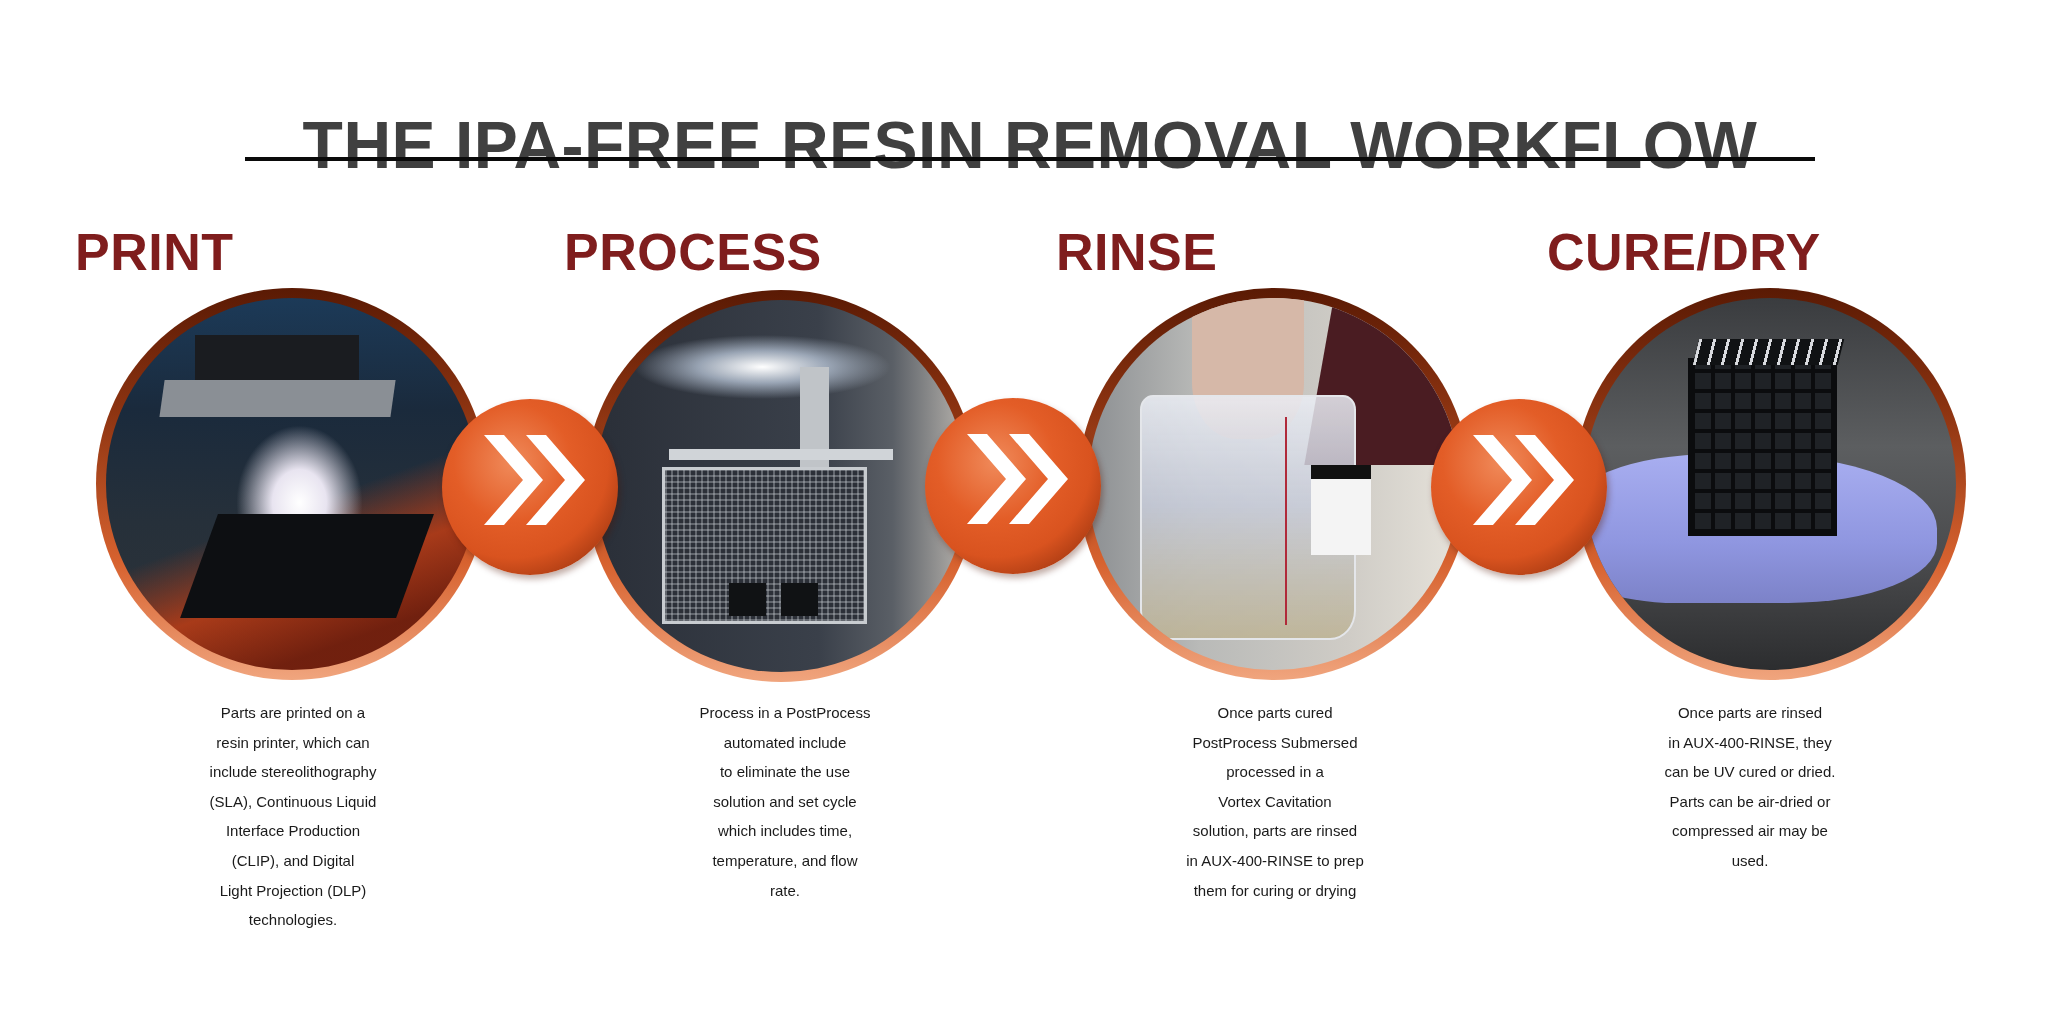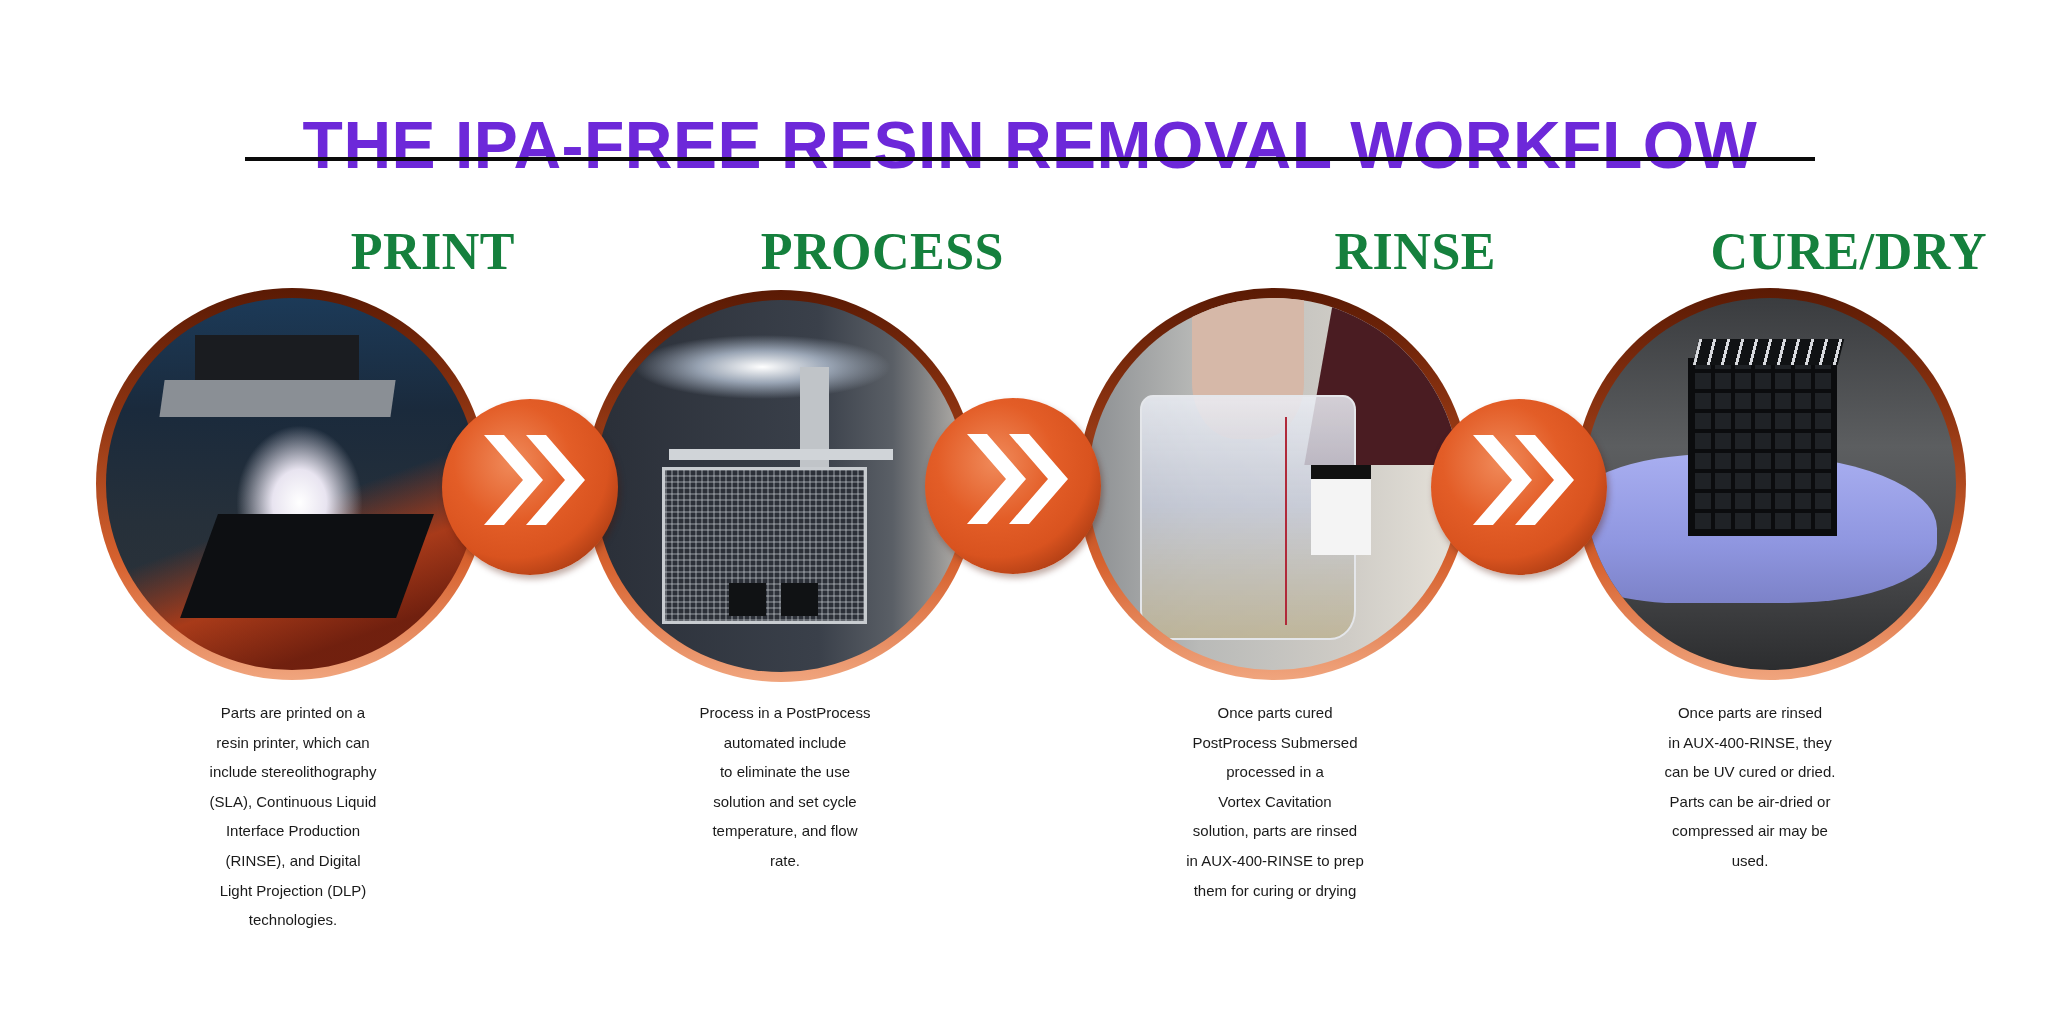--- a/index.html
+++ b/index.html
@@ -1,26 +1,26 @@
 <!DOCTYPE html>
 <html><head>
 <meta charset="utf-8">
 <style>
   html, body { margin:0; padding:0; background:#ffffff; }
   body { width:2048px; height:1019px; position:relative; overflow:hidden; font-family:"Liberation Sans", sans-serif; }
   .title {
     position:absolute; left:245px; top:62px; width:1570px; text-align:center;
     font-family:"Liberation Sans", sans-serif; font-weight:bold; font-size:66px; line-height:78px;
-    color:#6d28d9; letter-spacing:0.5px; white-space:nowrap;
+    color:#404040; letter-spacing:0.5px; white-space:nowrap;
   }
   .title-rule { position:absolute; left:245px; top:157px; width:1570px; height:4px; background:#0a0a0a; }
 
   .step-title {
-    position:absolute; width:440px; text-align:right; font-weight:bold; font-size:52px; line-height:60px;
-    color:#15803d; top:222px; white-space:nowrap; letter-spacing:0.5px;font-family:Liberation Serif, serif;
+    position:absolute; width:440px; text-align:left; font-weight:bold; font-size:52px; line-height:60px;
+    color:#7f1d1d; top:222px; white-space:nowrap; letter-spacing:0.5px;
   }
 
   .photo {
     position:absolute; width:392px; height:392px; border-radius:50%;
     background:linear-gradient(180deg,#5a1a04 0%,#8a3210 30%,#d7622f 70%,#f0a57e 100%);
     box-sizing:border-box;
   }
   .photo-inner {
     position:absolute; left:10px; top:10px; right:10px; bottom:10px; border-radius:50%; overflow:hidden;
   }
@@ -140,29 +140,30 @@
     <polygon points="84,36 104,36 143,81 104,126 84,126 123,81" fill="#ffffff"></polygon>
   </svg>
 </div>
 
 <div class="desc" style="left:123px;">
   <span>Parts are printed on a</span>
   <span>resin printer, which can</span>
   <span>include stereolithography</span>
   <span>(SLA), Continuous Liquid</span>
   <span>Interface Production</span>
-  <span>(RINSE), and Digital</span>
+  <span>(CLIP), and Digital</span>
   <span>Light Projection (DLP)</span>
   <span>technologies.</span>
 </div>
 <div class="desc" style="left:615px;">
   <span>Process in a PostProcess</span>
   <span>automated include</span>
   <span>to eliminate the use</span>
   <span>solution and set cycle</span>
+  <span>which includes time,</span>
   <span>temperature, and flow</span>
   <span>rate.</span>
 </div>
 <div class="desc" style="left:1105px;">
   <span>Once parts cured</span>
   <span>PostProcess Submersed</span>
   <span>processed in a</span>
   <span>Vortex Cavitation</span>
   <span>solution, parts are rinsed</span>
   <span>in AUX-400-RINSE to prep</span>

